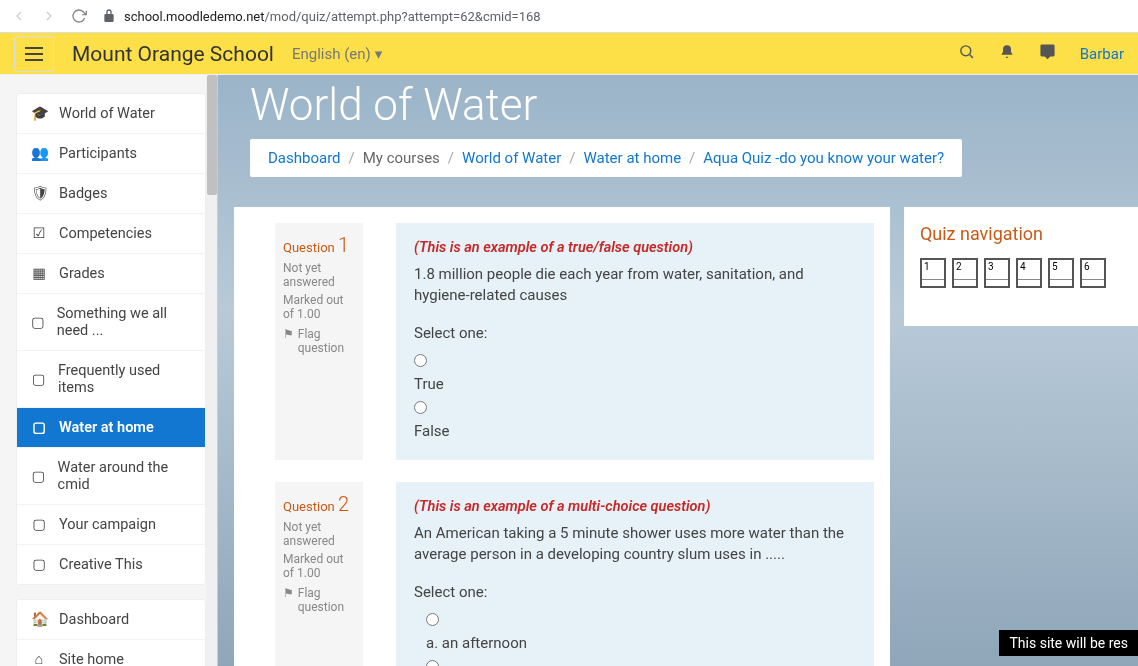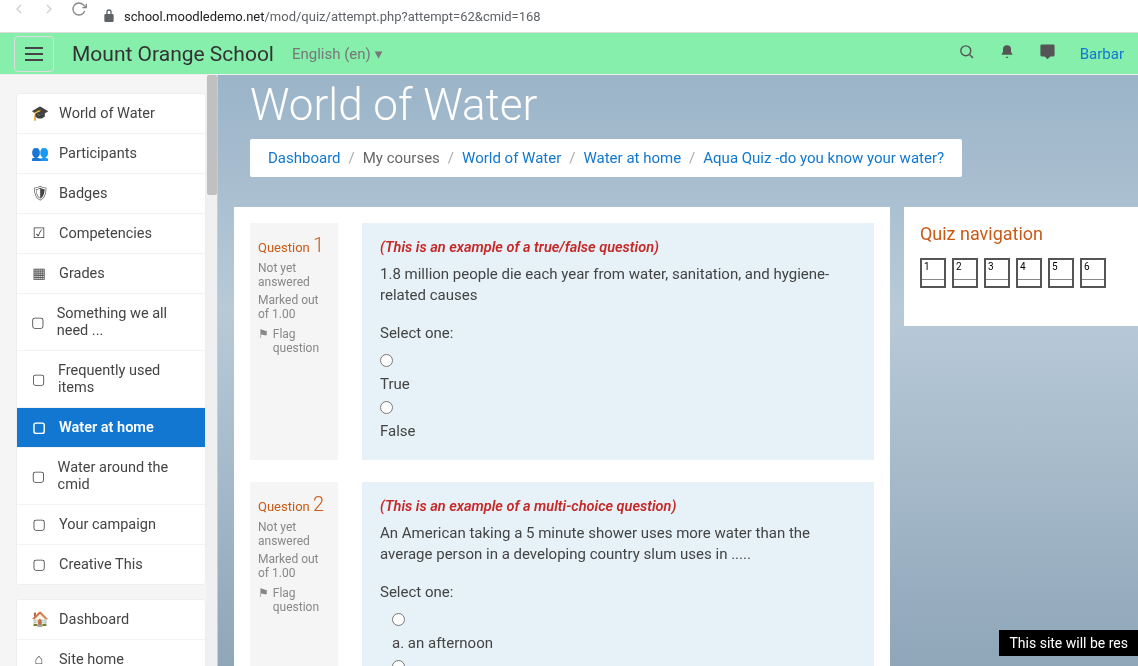--- a/index.html
+++ b/index.html
@@ -1,28 +1,28 @@
 <!DOCTYPE html>
 <html><head>
 <meta charset="utf-8">
 <style>
 * { margin: 0; padding: 0; box-sizing: border-box; font-family: -apple-system, BlinkMacSystemFont, "Segoe UI", Roboto, "Helvetica Neue", Arial, sans-serif; }
 body { background: #f5f5f5; width: 1138px; height: 666px; overflow: hidden; position: relative; }
 
 
-.browser-bar { height: 33px; background: #fff; display: flex; padding: 0 10px; gap: 12px; border-bottom: 1px solid #ddd; }
+.browser-bar { height: 33px; background: #fff; display: flex; align-items: center; padding: 0 10px; gap: 12px; border-bottom: 1px solid #ddd; }
 .nav-icon { color: #888; cursor: pointer; display: inline-flex; align-items: center; justify-content: center; width: 18px; height: 18px; }
 .nav-icon svg { width: 16px; height: 16px; }
 .nav-icon.disabled { opacity: 0.4; }
 .url-bar { display: flex; align-items: center; gap: 6px; }
 .url-text { color: #5f6368; font-size: 13px; }
 .url-host { color: #202124; }
 
 
-.topbar { height: 42px; background: #86efac; display: flex; align-items: center; padding: 0 14px; gap: 18px; border-bottom: 1px solid #eee; }
+.topbar { height: 42px; background: #fde047; display: flex; align-items: center; padding: 0 14px; gap: 18px; border-bottom: 1px solid #eee; }
 .hamburger { width: 40px; height: 36px; border: 1px solid #ddd; border-radius: 4px; display: flex; align-items: center; justify-content: center; color: #444; }
 .site-name { font-size: 21px; color: #333; }
 .lang-sel { color: #777; font-size: 15px; display: flex; align-items: center; gap: 4px; }
 .topbar-right { margin-left: auto; display: flex; align-items: center; gap: 24px; justify-content: flex-end; }
 .top-icon { color: #555; cursor: pointer; }
 .user-link { color: #1177d1; font-size: 15px; }
 
 
 .page { display: flex; height: calc(666px - 75px); position: relative; }
 
@@ -45,21 +45,21 @@
 .hero-title { font-size: 44px; font-weight: 300; color: #fff; padding: 4px 0 8px 32px; }
 .breadcrumb { background: #fff; display: inline-flex; padding: 10px 18px; margin-left: 32px; font-size: 15px; gap: 8px; align-items: center; border-radius: 2px; }
 .breadcrumb a { color: #1177d1; text-decoration: none; }
 .breadcrumb .sep { color: #aaa; }
 .breadcrumb .current { color: #666; }
 
 .content-row { display: flex; gap: 14px; margin: 30px 0 0 16px; }
 .questions-col { width: 674px; background: #fff; padding: 16px; display: flex; flex-direction: column; gap: 22px; }
 .nav-col { width: 240px; background: #fff; padding: 16px 16px 20px 16px; height: fit-content; }
 
-.q-row { display: flex; gap: 24px; }
+.q-row { display: flex; gap: 33px; margin-left: 25px; }
 .q-info { width: 88px; background: #f5f5f5; padding: 10px 8px; font-size: 12px; color: #888; }
 .q-info .qnum { color: #c85a17; font-size: 13px; }
 .q-info .qnum .big { font-size: 20px; font-weight: 300; }
 .q-info .st { margin-top: 4px; }
 .q-info .flag { margin-top: 6px; display: flex; gap: 4px; align-items: flex-start; cursor: pointer; }
 .q-body { flex: 1; background: #e6f2f7; padding: 16px 18px; }
 .q-hint { color: #c62828; font-style: italic; font-weight: 600; font-size: 14.5px; margin-bottom: 8px; }
 .q-text { color: #444; font-size: 15px; margin-bottom: 18px; line-height: 1.4; }
 .q-sel { color: #444; font-size: 15px; margin-bottom: 8px; }
 .q-opt { display: flex; align-items: flex-start; gap: 8px; padding: 4px 0; color: #444; font-size: 15px; flex-direction: column; }

